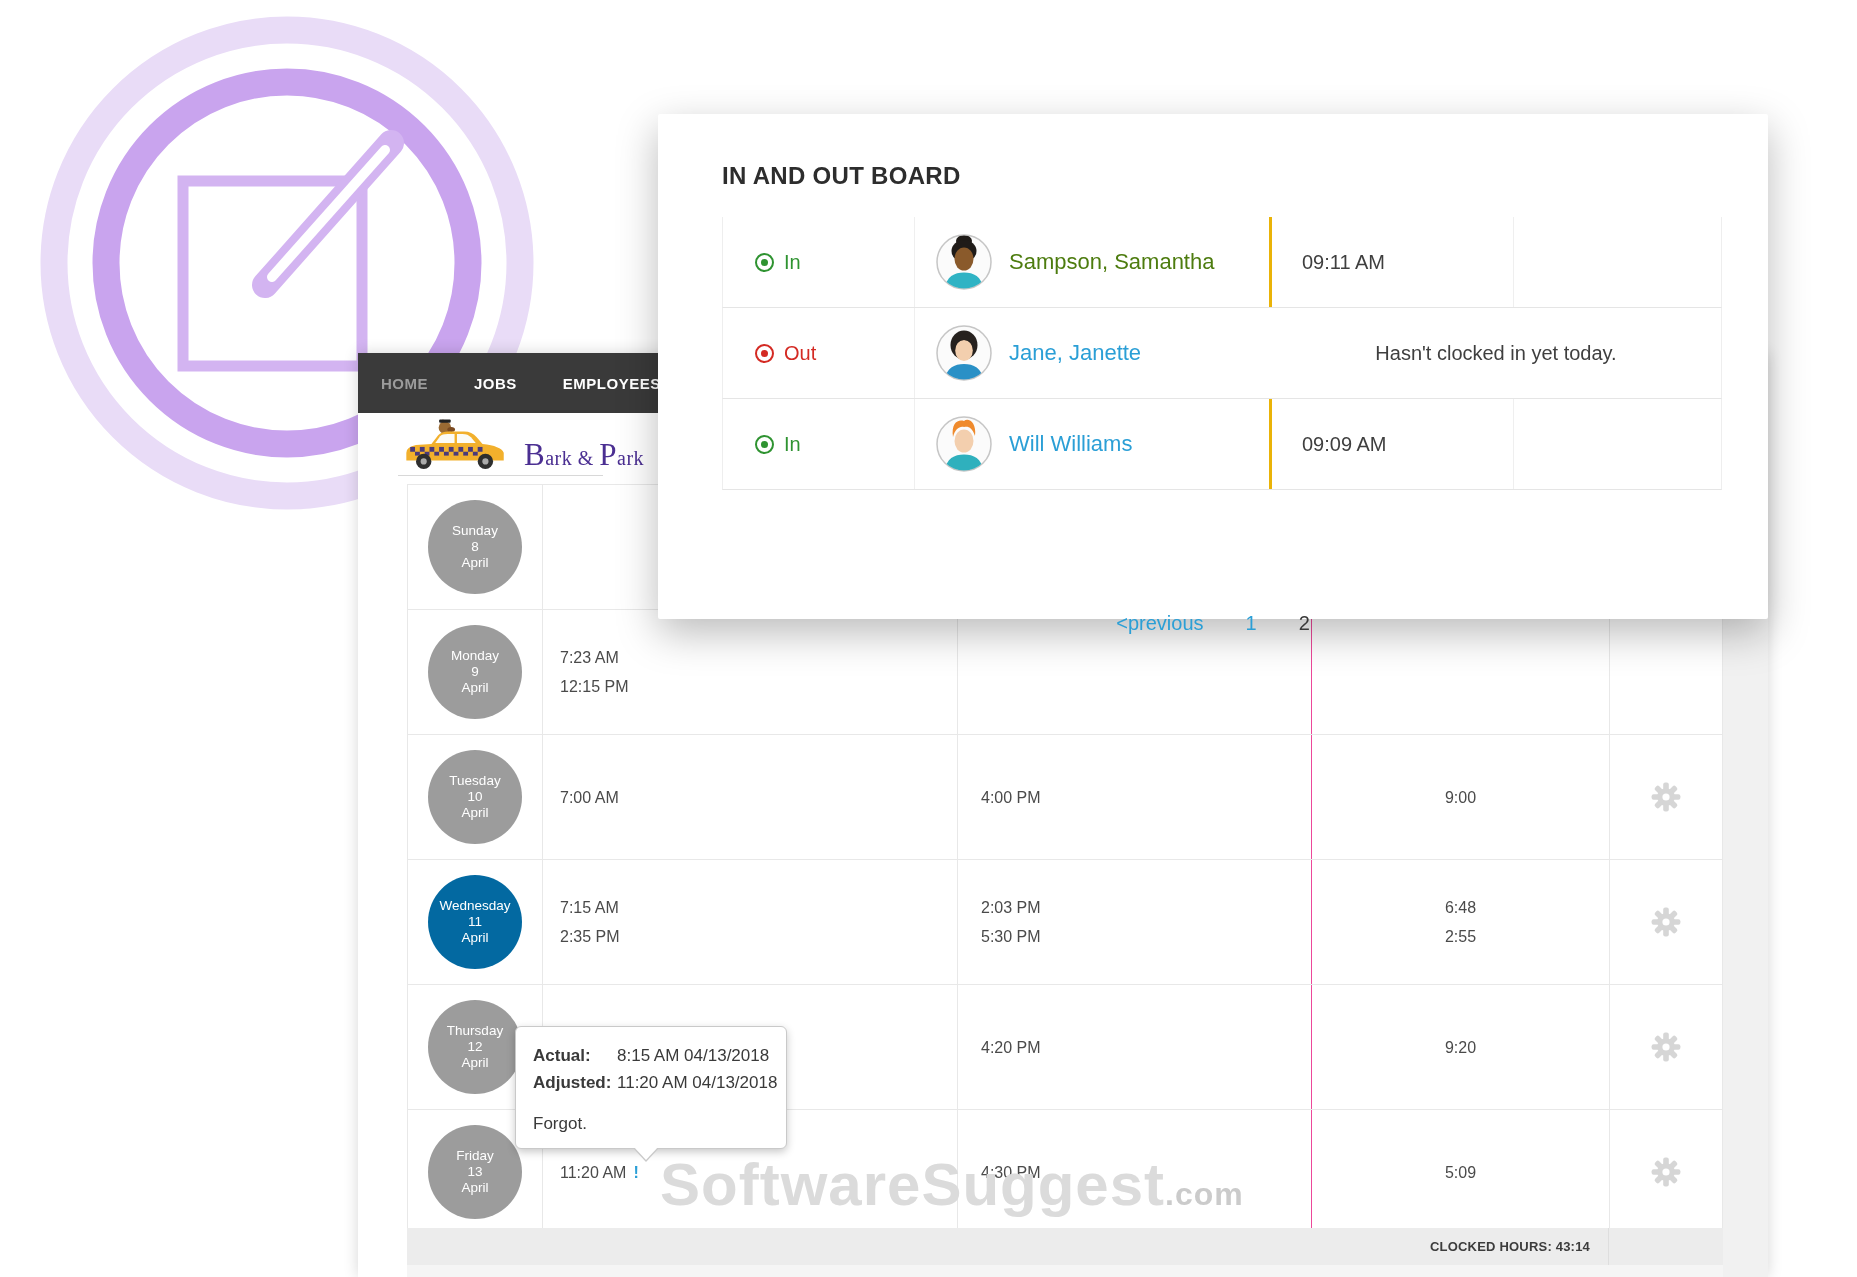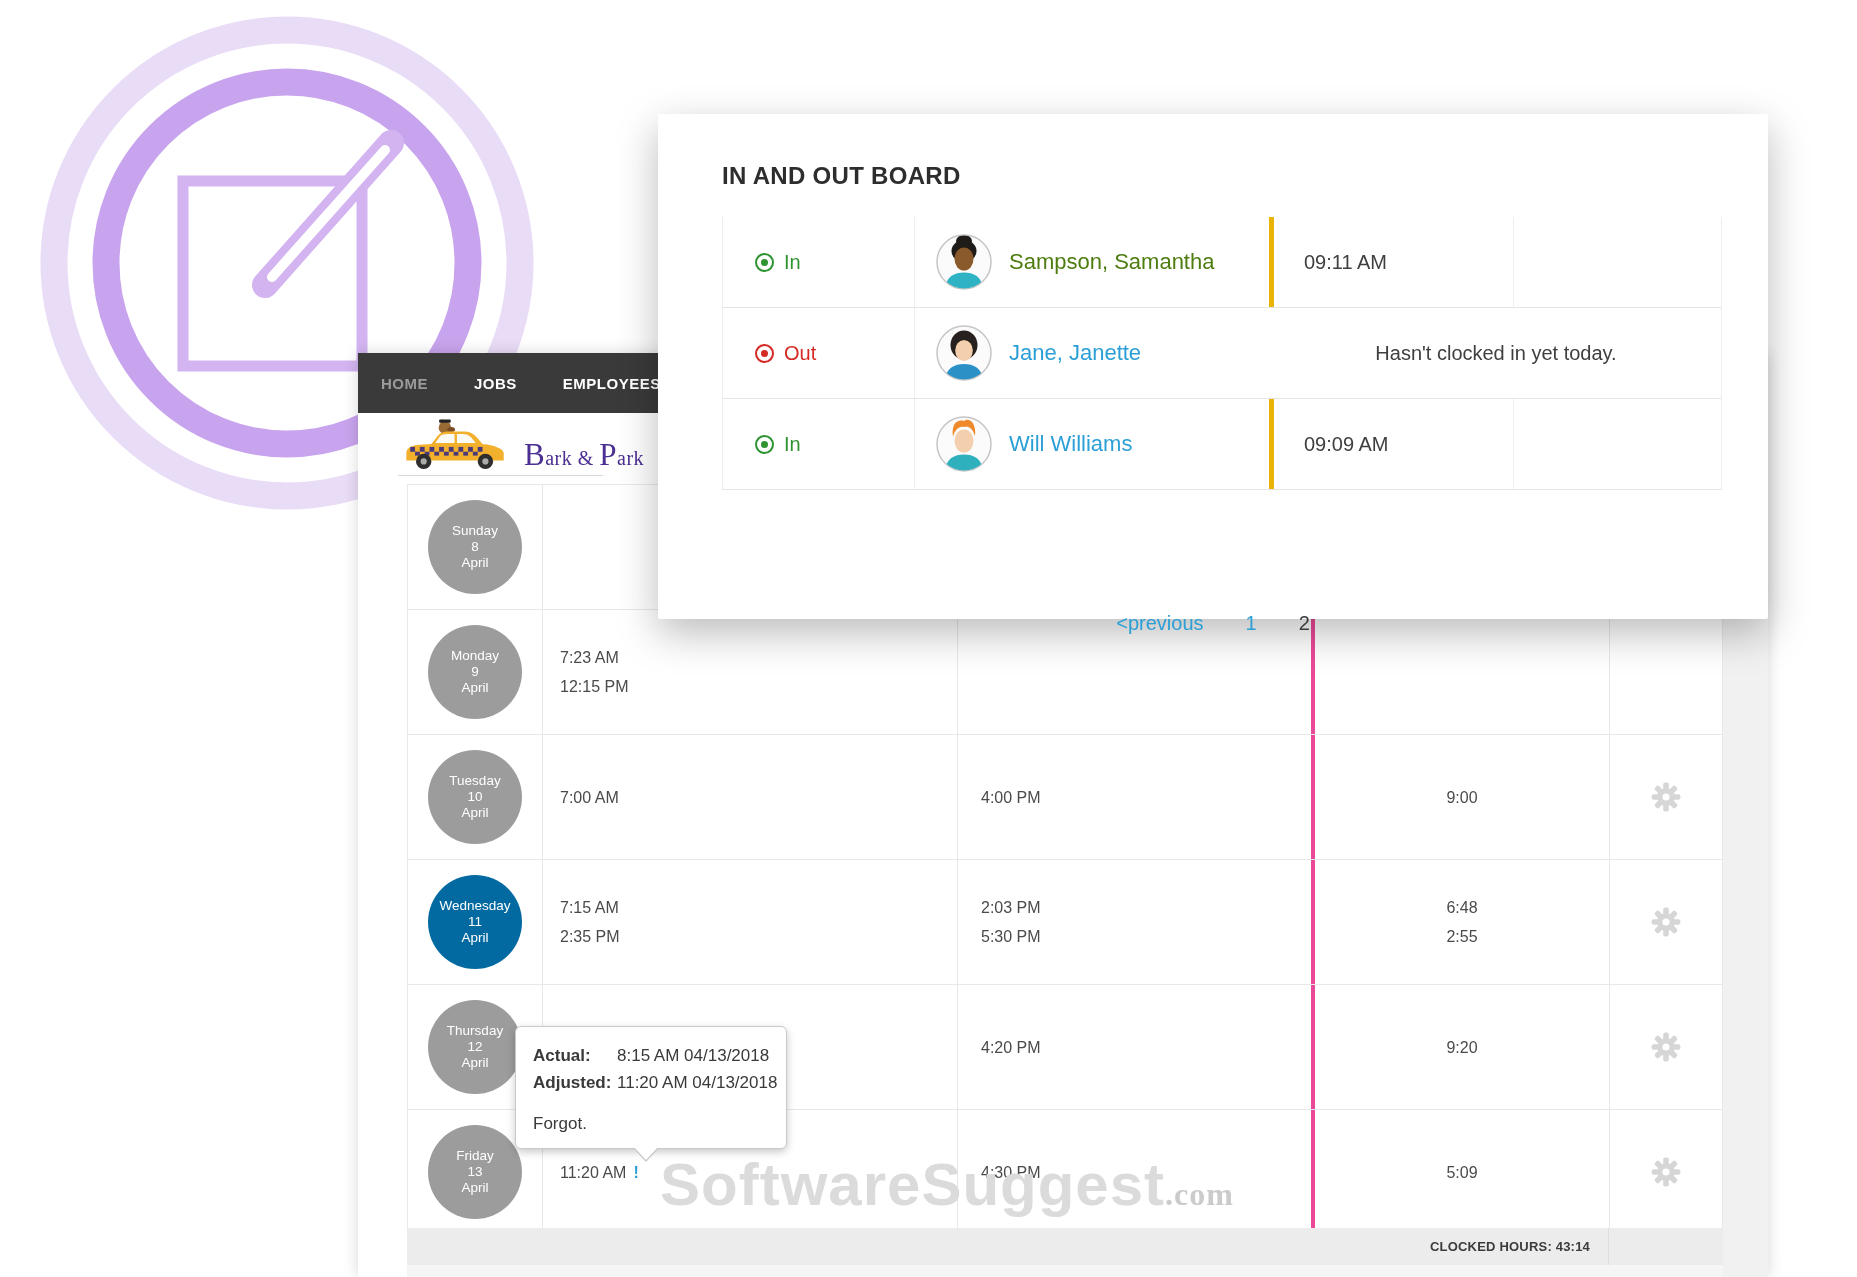--- a/index.html
+++ b/index.html
@@ -25,39 +25,39 @@
   .logo-shadow{position:absolute;left:40px;top:62px;width:205px;height:1px;background:#d8d8d8;}
 
   
   .table{position:absolute;left:49px;top:131px;width:1314px;
          border:1px solid #e8e8e8;border-bottom:none;box-sizing:content-box;}
   .ts-row{position:relative;height:124px;border-bottom:1px solid #e8e8e8;display:grid;
           grid-template-columns:134px 415px 354px 298px 113px;background:#fff;}
   .ts-cell{display:flex;flex-direction:column;justify-content:center;font-size:16px;color:#4a4a4a;line-height:29px;}
   .c-arr{border-left:1px solid #e8e8e8;padding-left:17px;}
   .c-dep{border-left:1px solid #e8e8e8;padding-left:23px;}
-  .c-dur{border-left:4px solid #ec4899;text-align:center;}
+  .c-dur{border-left:1px solid #ec4899;text-align:center;}
   .c-gear{border-left:1px solid #e8e8e8;align-items:center;}
   .day-circle{width:94px;height:94px;border-radius:50%;margin-left:20px;color:#fff;
               display:flex;flex-direction:column;align-items:center;justify-content:center;
               font-size:13.5px;line-height:16px;text-align:center;}
   .flag{font-weight:bold;margin-left:7px;}
 
   .footer{position:absolute;left:49px;top:875px;width:1316px;height:37px;background:#ececec;}
   .footer-text{position:absolute;left:903px;top:0;width:280px;height:100%;display:flex;
                align-items:center;justify-content:flex-end;font-size:13px;font-weight:bold;
                color:#3c3c3c;letter-spacing:.2px;}
   .footer-div{position:absolute;left:1201px;top:0;width:1px;height:100%;background:#dedede;}
   .bottom-strip{position:absolute;left:49px;top:912px;width:1316px;height:12px;background:#f5f5f5;}
   .right-strip{position:absolute;left:1365px;top:131px;width:45px;height:793px;background:#f1f1f1;}
 
   
   .watermark{position:absolute;left:660px;top:1150px;z-index:3;font-weight:bold;
              font-size:60px;color:#dbdbdb;letter-spacing:1px;white-space:nowrap;}
-  .watermark .suffix{font-size:32px;color:#cbcbcb;font-family:Liberation Serif, serif;}
+  .watermark .suffix{font-size:32px;color:#cbcbcb;}
 
   
   .tooltip{position:absolute;left:515px;top:1026px;width:272px;background:#fff;z-index:4;
            border:1px solid #c9c9c9;border-radius:6px;box-shadow:0 3px 9px rgba(0,0,0,.22);
            padding:15px 16px 13px 17px;font-size:17px;color:#3a3a3a;box-sizing:border-box;}
   .tt-line{line-height:27px;white-space:nowrap;}
   .tt-line b{display:inline-block;min-width:84px;}
   .tt-note{margin-top:17px;line-height:22px;}
   .tt-arrow{position:absolute;left:117px;bottom:-14px;width:0;height:0;
             border-left:13px solid transparent;border-right:13px solid transparent;border-top:14px solid #c9c9c9;}
@@ -72,21 +72,21 @@
                 background:#ececec;align-items:center;font-size:19px;font-weight:bold;color:#3d3d3d;letter-spacing:.3px;}
   .bh{padding-left:30px;}
   .bh-emp{padding-left:21px;}
   .bh-dep{padding-left:28px;}
   .board-row{display:grid;grid-template-columns:191px 355px 244px 210px;height:91px;
              border-bottom:1px solid #e5e5e5;border-left:1px solid #eee;border-right:1px solid #eee;
              align-items:center;box-sizing:border-box;}
   .b-cell{height:100%;display:flex;align-items:center;box-sizing:border-box;}
   .b-status{padding-left:32px;}
   .b-emp{border-left:1px solid #efefef;padding-left:20px;gap:16px;}
-  .b-arr{border-left:5px solid #eab308;padding-left:30px;font-size:20px;color:#3f3f3f;}
+  .b-arr{border-left:3px solid #eab308;padding-left:30px;font-size:20px;color:#3f3f3f;}
   .b-dep{border-left:1px solid #efefef;}
   .b-msg{grid-column:3/5;justify-content:center;font-size:20px;color:#3f3f3f;}
   .status-icon{width:15px;height:15px;border:2px solid currentColor;border-radius:50%;
                display:flex;align-items:center;justify-content:center;flex:0 0 auto;}
   .status-dot{width:7px;height:7px;border-radius:50%;background:currentColor;}
   .status-label{margin-left:10px;font-size:20px;}
   .emp-name{font-size:22px;cursor:pointer;}
   .pagination{position:absolute;left:0;top:498px;width:100%;display:flex;justify-content:center;
               gap:42px;font-size:20px;align-items:center;}
   .page-link{cursor:pointer;}

